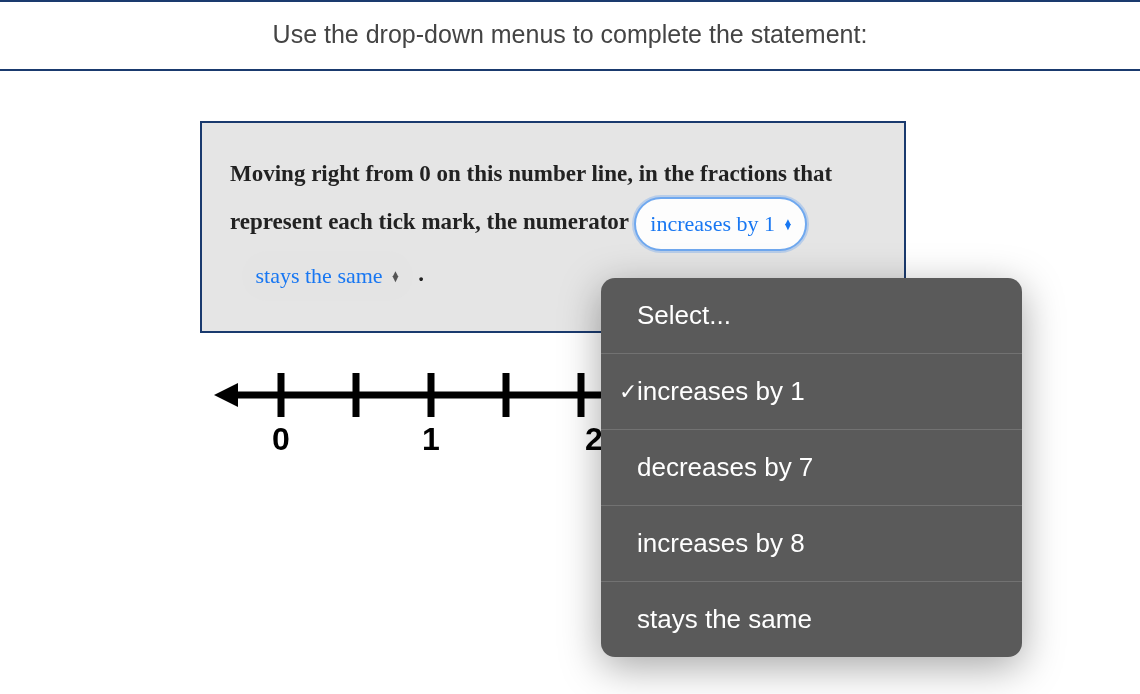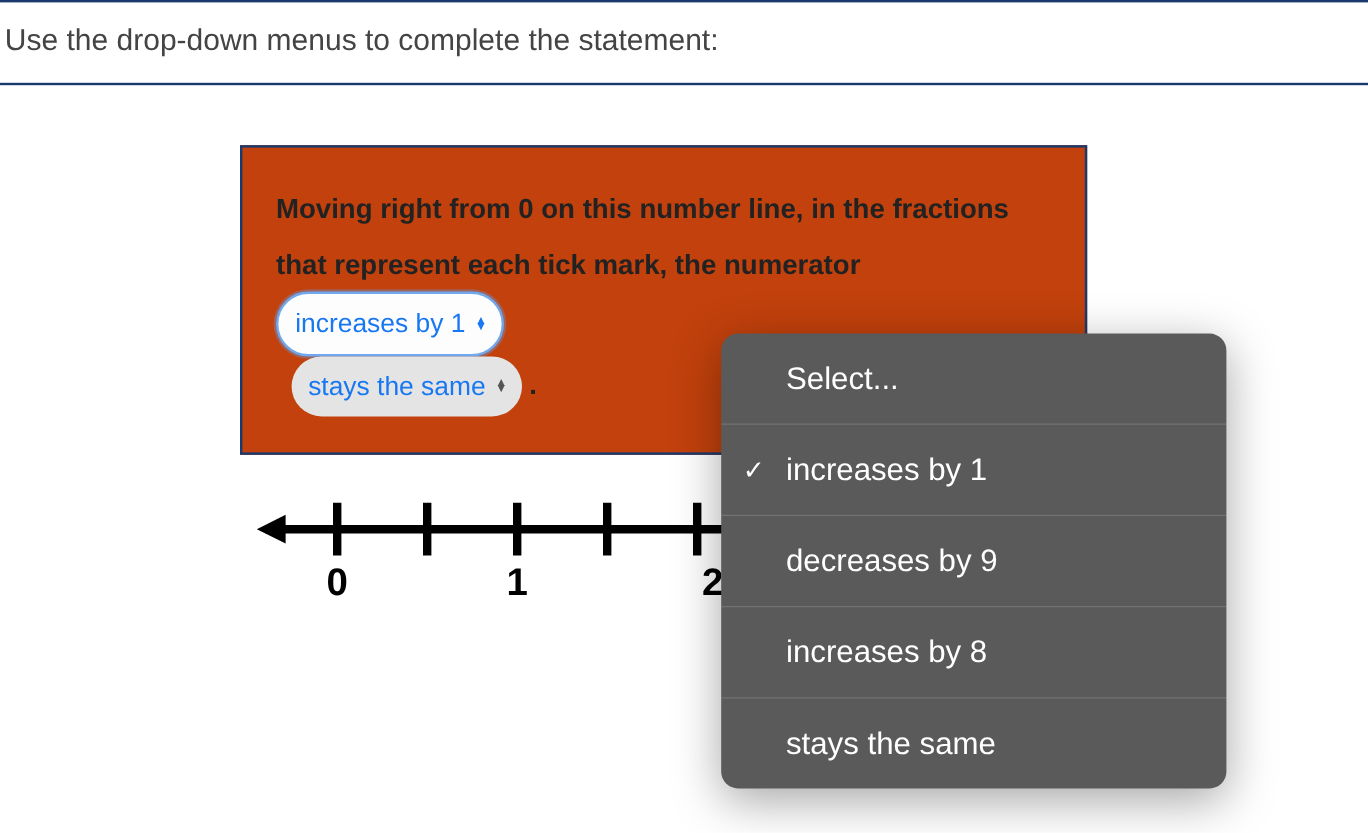--- a/index.html
+++ b/index.html
@@ -9,35 +9,37 @@
       height: 694px;
       background: #fff;
       overflow: hidden;
     }
     .top-border { border-top: 2px solid #1a3a6e; }
     .instruction-bar {
       padding: 18px 4px 20px 4px;
       border-bottom: 2px solid #1a3a6e;
       font-size: 25px;
       color: #444;
+      text-align: center;
     }
     .content-area {
       padding-top: 50px;
       position: relative;
     }
     .statement-box {
       margin-left: 200px;
       width: 706px;
       border: 2px solid #1a3a6e;
       padding: 28px 24px 30px 28px;
-      background: #c2410c;
+      background: #e5e5e5;
       font-size: 23px;
       color: #222;
       font-weight: 600;
       line-height: 2.0;
+      font-family: Liberation Serif, serif;
     }
     .statement-box .line { display: inline; }
     .pill {
       display: inline-flex;
       align-items: center;
       border-radius: 999px;
       padding: 3px 12px 3px 14px;
       font-weight: 400;
       font-size: 22px;
       vertical-align: middle;
@@ -85,21 +87,21 @@
       top: 207px;
       width: 421px;
       background: #5a5a5a;
       border-radius: 14px;
       box-shadow: 0 10px 40px rgba(0,0,0,0.35);
       overflow: hidden;
       color: #fff;
       font-size: 26px;
     }
     .dropdown-item {
-      padding: 22px 20px 22px 54px;
+      padding: 22px 20px 22px 36px;
       border-bottom: 1px solid rgba(255,255,255,0.15);
       position: relative;
       cursor: pointer;
     }
     .dropdown-item:last-child { border-bottom: none; }
     .dropdown-check {
       position: absolute;
       left: 18px;
       top: 50%;
       transform: translateY(-50%);
@@ -155,21 +157,21 @@
 
   <div class="dropdown-popup">
     <div class="dropdown-item">
       <span>Select...</span>
     </div>
     <div class="dropdown-item">
       <span class="dropdown-check">✓</span>
       <span>increases by 1</span>
     </div>
     <div class="dropdown-item">
-      <span>decreases by 9</span>
+      <span>decreases by 7</span>
     </div>
     <div class="dropdown-item">
       <span>increases by 8</span>
     </div>
     <div class="dropdown-item">
       <span>stays the same</span>
     </div>
   </div>
 
 </div>

